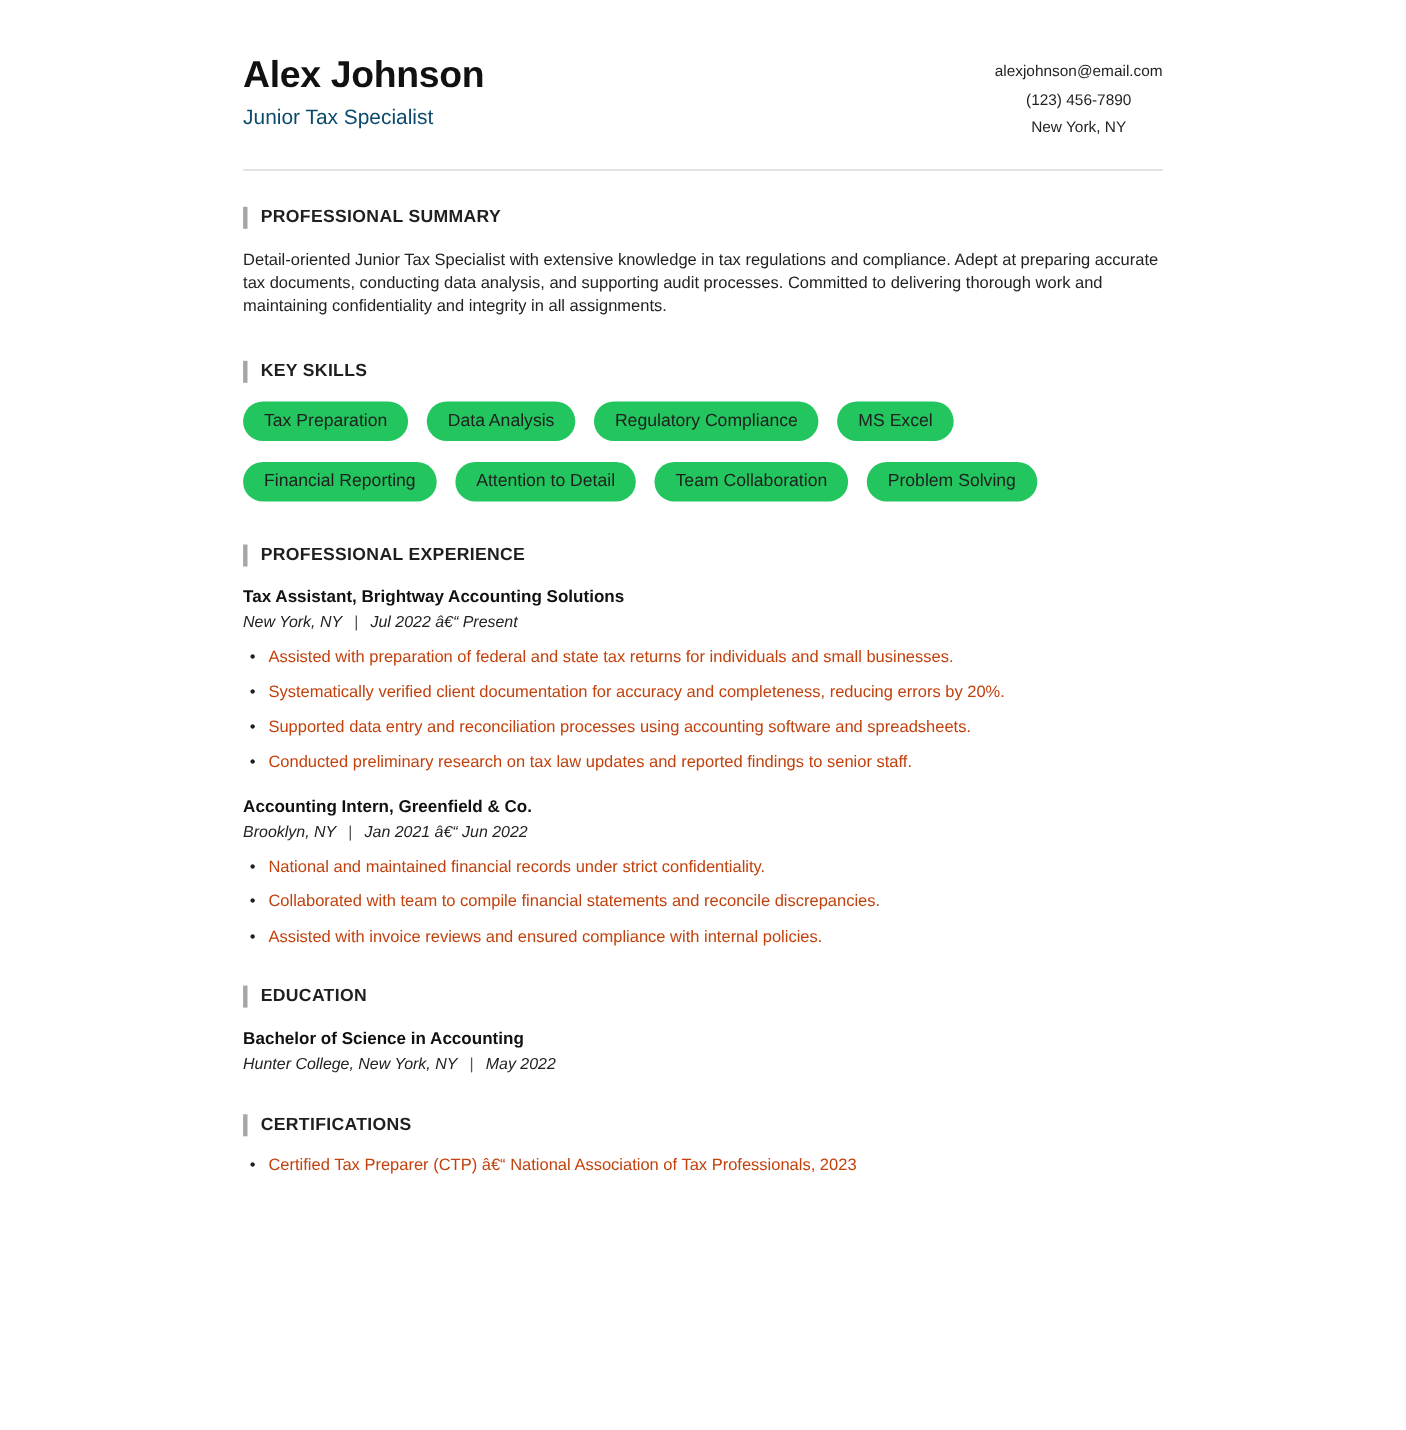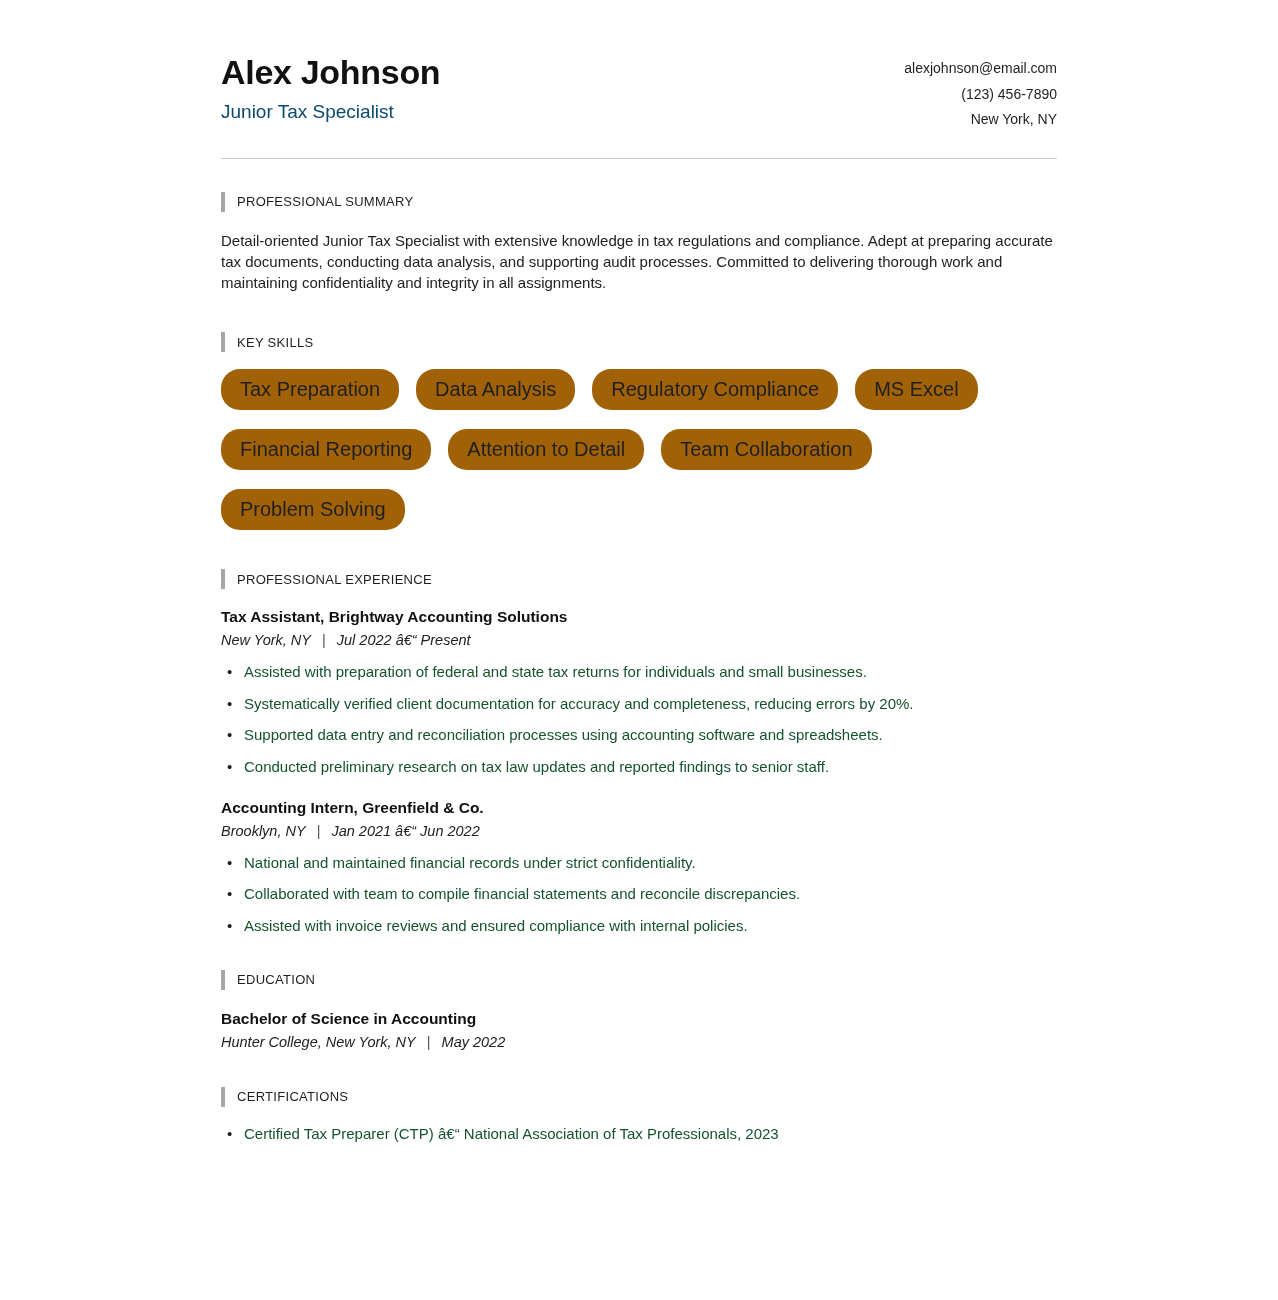--- a/index.html
+++ b/index.html
@@ -6,58 +6,58 @@
   html, body { background: #ffffff; }
   body {
     width: 1278px;
     height: 1300px;
     font-family: "Liberation Sans", "DejaVu Sans", sans-serif;
     color: #1f1f1f;
     -webkit-font-smoothing: antialiased;
   }
   .page {
     width: 836px;
-    margin: 16px auto;
-    padding-top: 36px;
+    margin: 0 auto;
+    padding-top: 48px;
   }
 
   
   .header { display: flex; justify-content: space-between; align-items: flex-start; }
   .name {
     font-size: 34px;
     font-weight: 700;
     letter-spacing: -0.3px;
     line-height: 1.2;
     color: #111111;
   }
   .title {
     font-size: 19px;
     font-weight: 400;
     color: #0c4a6e;
     margin-top: 8px;
   }
   .contact {
-    text-align: right;
+    text-align: center;
     font-size: 14px;
     line-height: 25.5px;
     padding-top: 4px;
     color: #1f1f1f;
   }
   .rule {
     border: none;
     border-top: 1px solid #cccccc;
     margin-top: 25px;
   }
 
   
   .section-heading {
     display: flex;
     align-items: center;
-    font-size: 13px;
-    font-weight: 400;
+    font-size: 16px;
+    font-weight: 700;
     letter-spacing: 0.3px;
     color: #1f1f1f;
   }
   .accent-bar {
     display: inline-block;
     width: 4px;
     height: 20px;
     background: #a6a6a6;
     margin-right: 12px;
     flex: 0 0 auto;
@@ -69,24 +69,24 @@
     margin-top: 18px;
     font-size: 15px;
     line-height: 21.3px;
     color: #222222;
   }
 
   
   .section-skills { margin-top: 39px; }
   .pills { margin-top: 17px; display: flex; flex-wrap: wrap; }
   .pill {
-    background: #a16207;
+    background: #22c55e;
     border-radius: 19px;
     padding: 9px 19px;
-    font-size: 20px;
+    font-size: 16px;
     color: #1f1f1f;
     margin-right: 17px;
     margin-bottom: 19px;
     white-space: nowrap;
   }
 
   
   .section-experience { margin-top: 20px; }
   .job { margin-top: 19px; }
   .job + .job { margin-top: 22px; }
@@ -105,21 +105,21 @@
   ul.bullets {
     margin-top: 13px;
     list-style: none;
     padding-left: 4px;
   }
   ul.bullets li {
     position: relative;
     padding-left: 19px;
     font-size: 15px;
     line-height: 21px;
-    color: #14532d;
+    color: #c2410c;
     margin-bottom: 10.5px;
   }
   ul.bullets li::before {
     content: "\2022";
     position: absolute;
     left: 2px;
     top: 0;
     color: #1f1f1f;
   }
 

